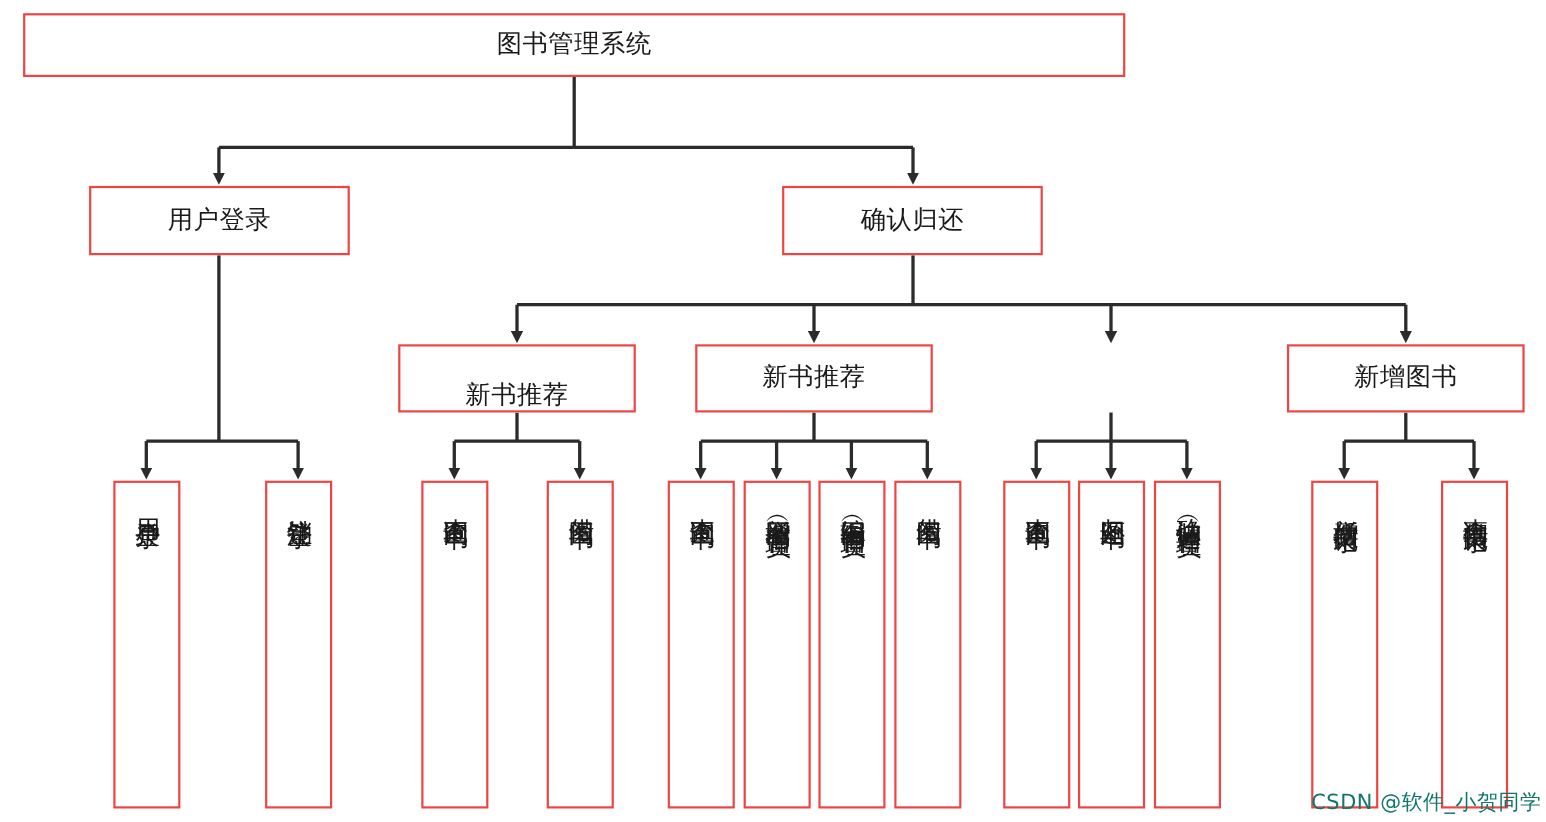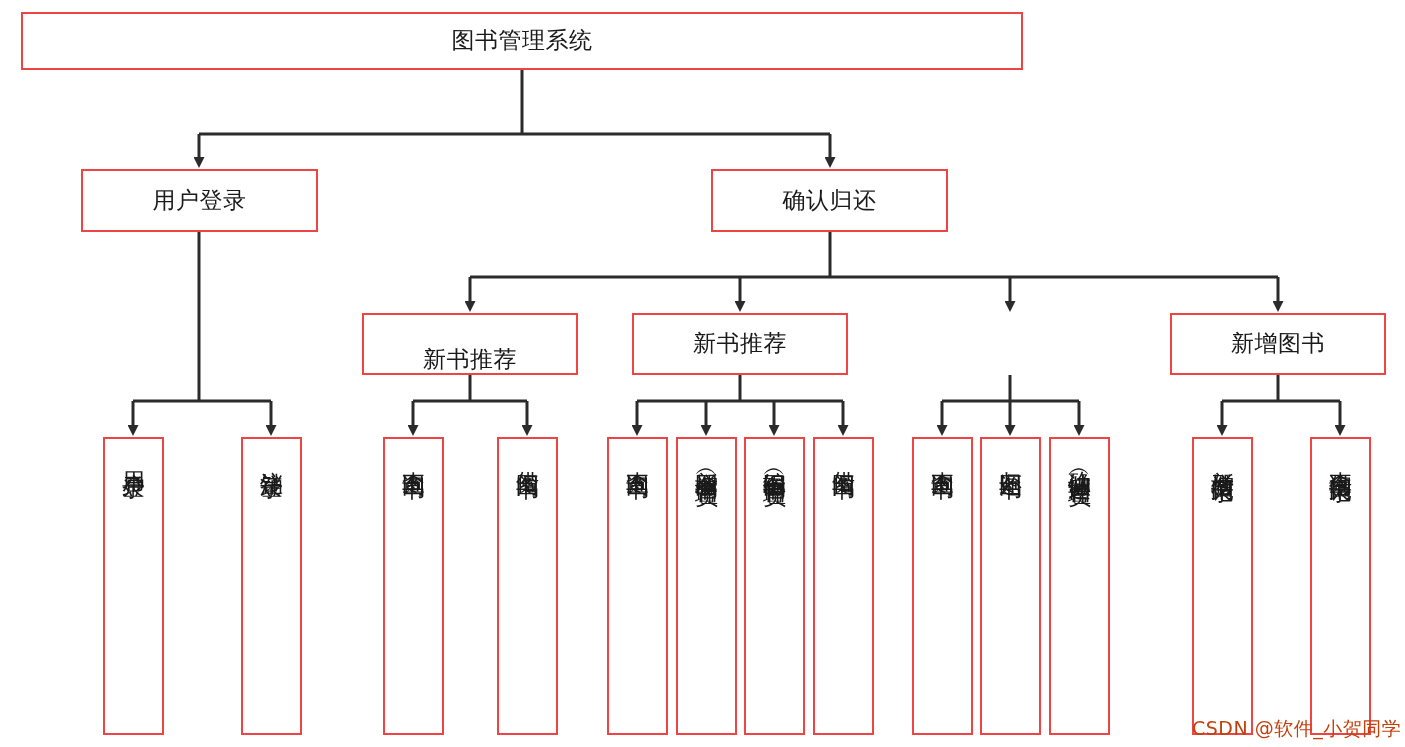--- a/index.html
+++ b/index.html
@@ -52,21 +52,21 @@
   .node.vert .label {
     writing-mode: vertical-rl;
     text-orientation: upright;
     font-size: 23px;
     line-height: 1.0;
     letter-spacing: 2px;
   }
   .watermark {
     position: absolute;
     font-size: 19px;
-    color: #c2410c;
+    color: #0f766e;
     white-space: nowrap;
     letter-spacing: 0.5px;
   }
 </style>
 </head>
 <body>
 
 <div id="canvas">
 
   <svg class="wires" viewBox="0 0 1405 747">

